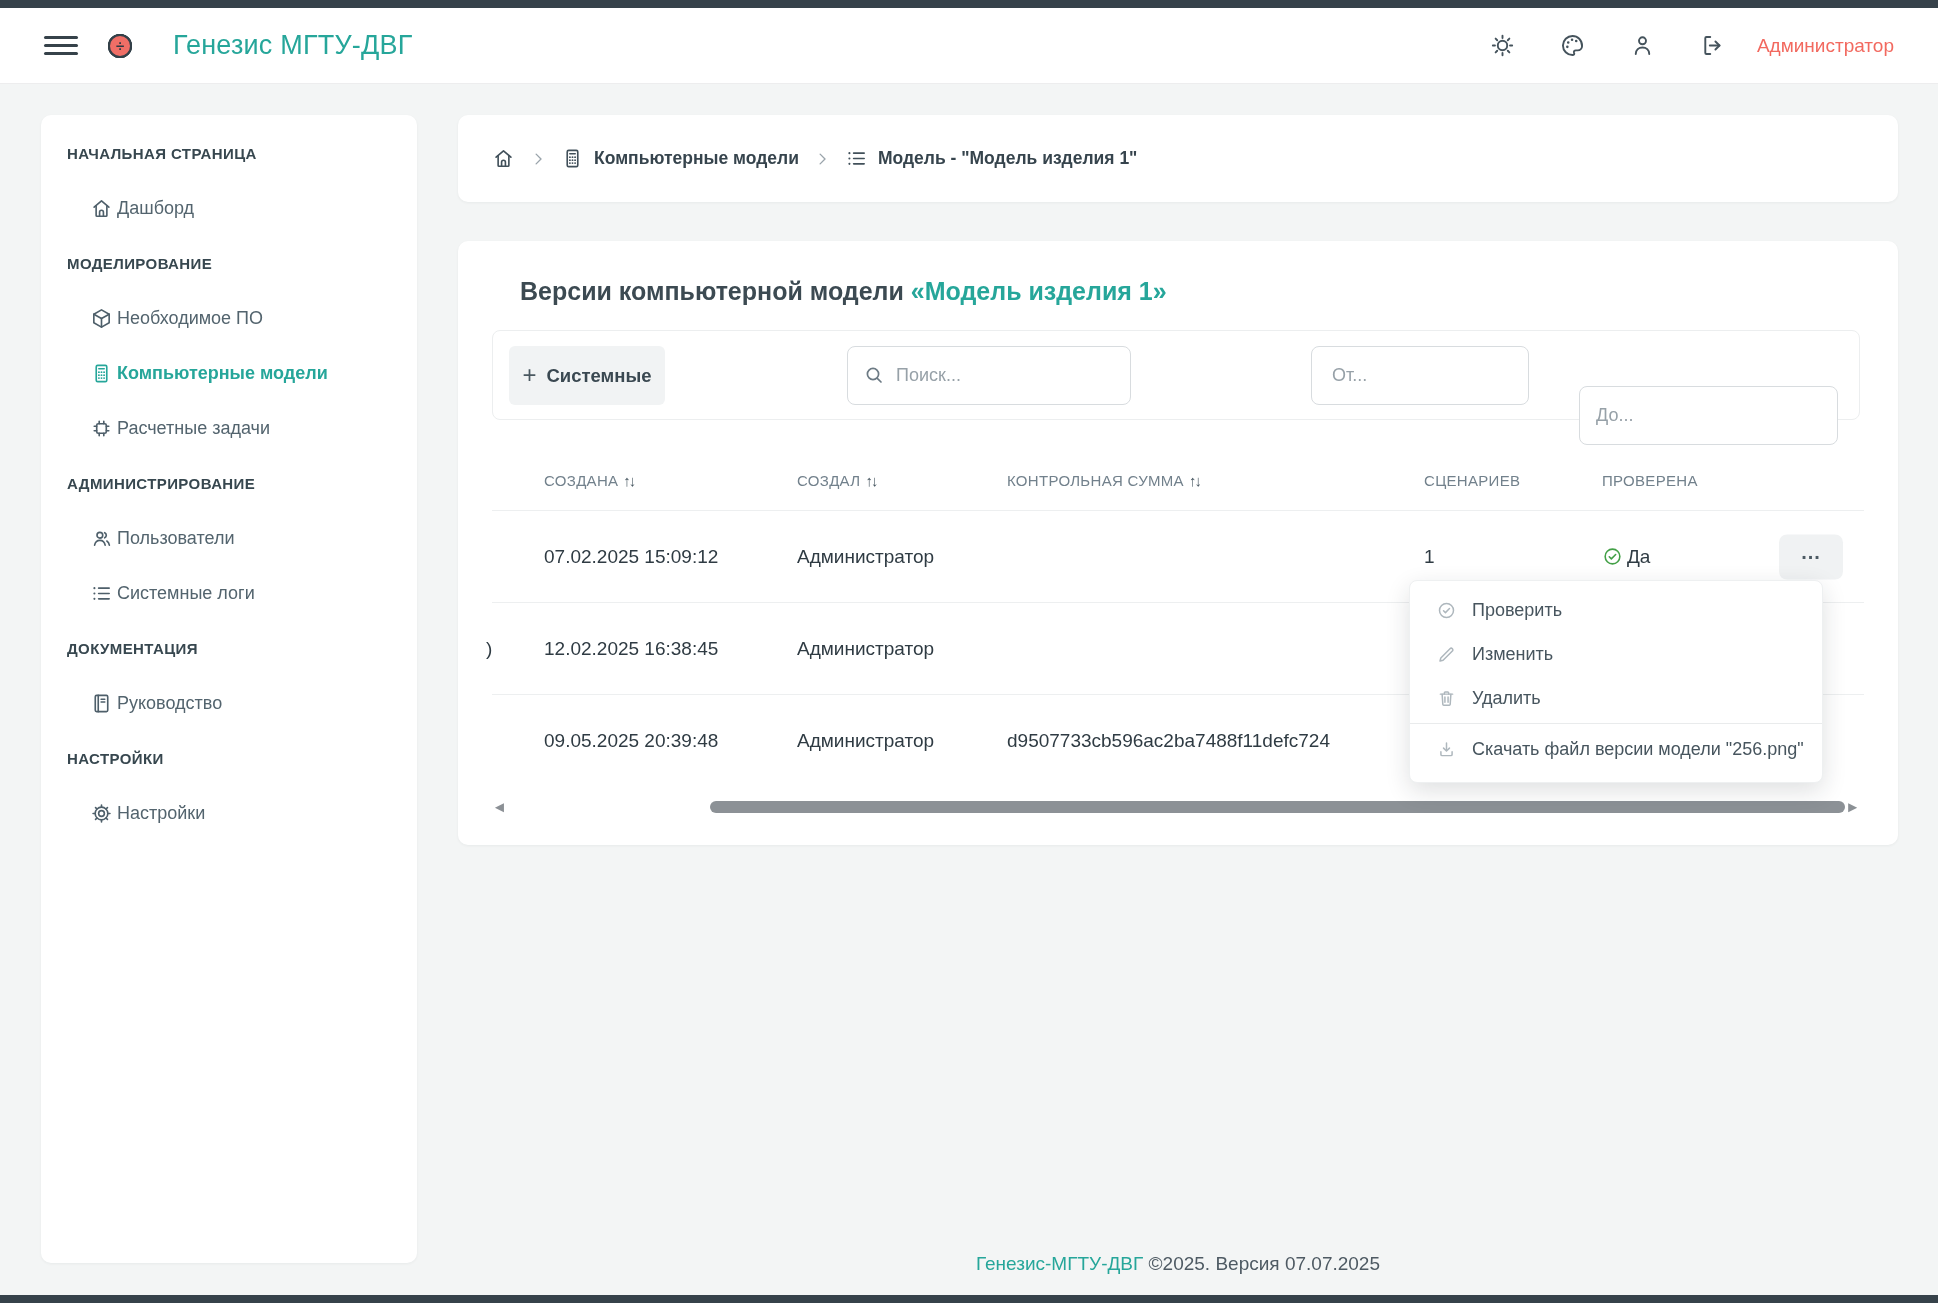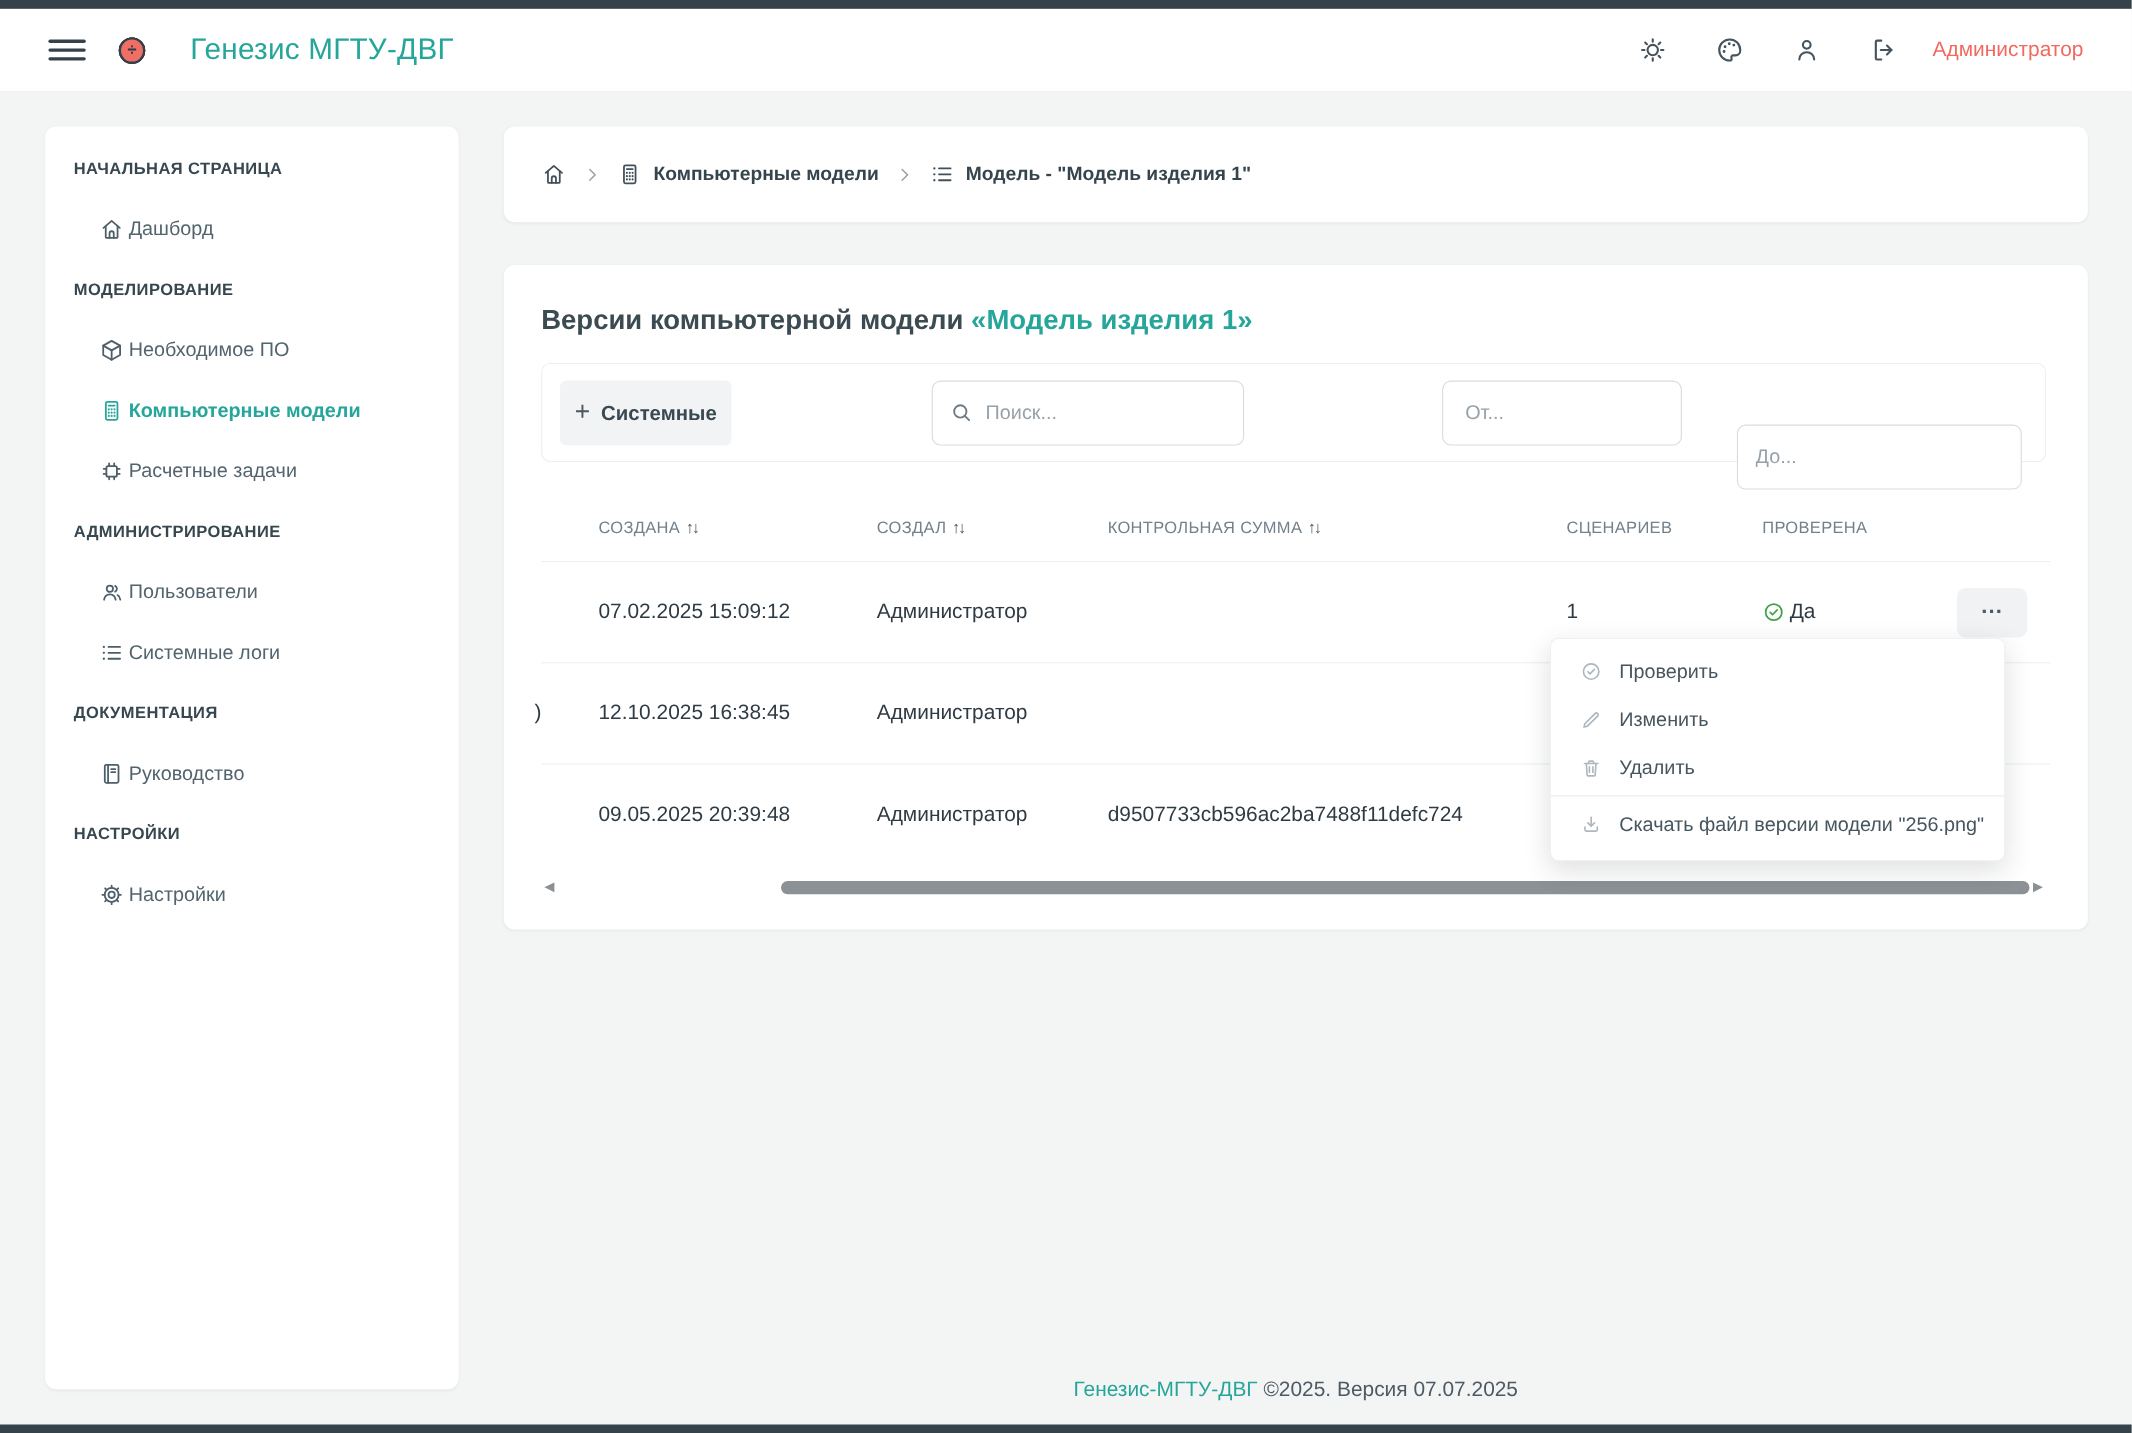--- a/index.html
+++ b/index.html
@@ -92,21 +92,21 @@
   .bc-sep svg{width:18px;height:18px;stroke-width:1.8;}
   .bc-link{display:flex;align-items:center;gap:10px;font-size:17.5px;font-weight:bold;color:#36444d;cursor:pointer;white-space:nowrap;}
 
   
   .main-card{
     position:absolute;left:458px;top:241px;width:1440px;height:604px;
     background:var(--card);border-radius:10px;
     box-shadow:0 1px 3px rgba(20,30,40,.05);
     padding:36px 34px 0 34px;z-index:5;
   }
-  .page-title{font-size:25px;font-weight:bold;color:#3c4a52;}
+  .page-title{font-size:25px;font-weight:bold;color:#3c4a52;margin-left:28px;}
   .page-title .model{color:var(--accent);}
 
   .toolbar{
     position:relative;margin-top:24px;height:90px;width:1368px;
     border:1px solid #eceeef;border-radius:8px;
   }
   .btn-add{
     position:absolute;left:16px;top:15px;height:59px;width:156px;
     background:#f1f3f4;border:none;border-radius:6px;cursor:pointer;
     font-family:inherit;font-size:18.5px;font-weight:bold;color:#3a4851;
@@ -398,21 +398,21 @@
               <path d="M8.3 12.3l2.4 2.4 4.9-5"></path>
             </svg>
           </span>
         <span>Да</span>
       </span>
       <button class="btn-more">...</button>
     </div>
 
     <div class="trow">
       <span class="cell c-ovf">)</span>
-      <span class="cell c1">12.10.2025 16:38:45</span>
+      <span class="cell c1">12.02.2025 16:38:45</span>
       <span class="cell c2">Администратор</span>
     </div>
 
     <div class="trow">
       <span class="cell c1">09.05.2025 20:39:48</span>
       <span class="cell c2">Администратор</span>
       <span class="cell c3">d9507733cb596ac2ba7488f11defc724</span>
     </div>
 
     <div class="hscroll">

